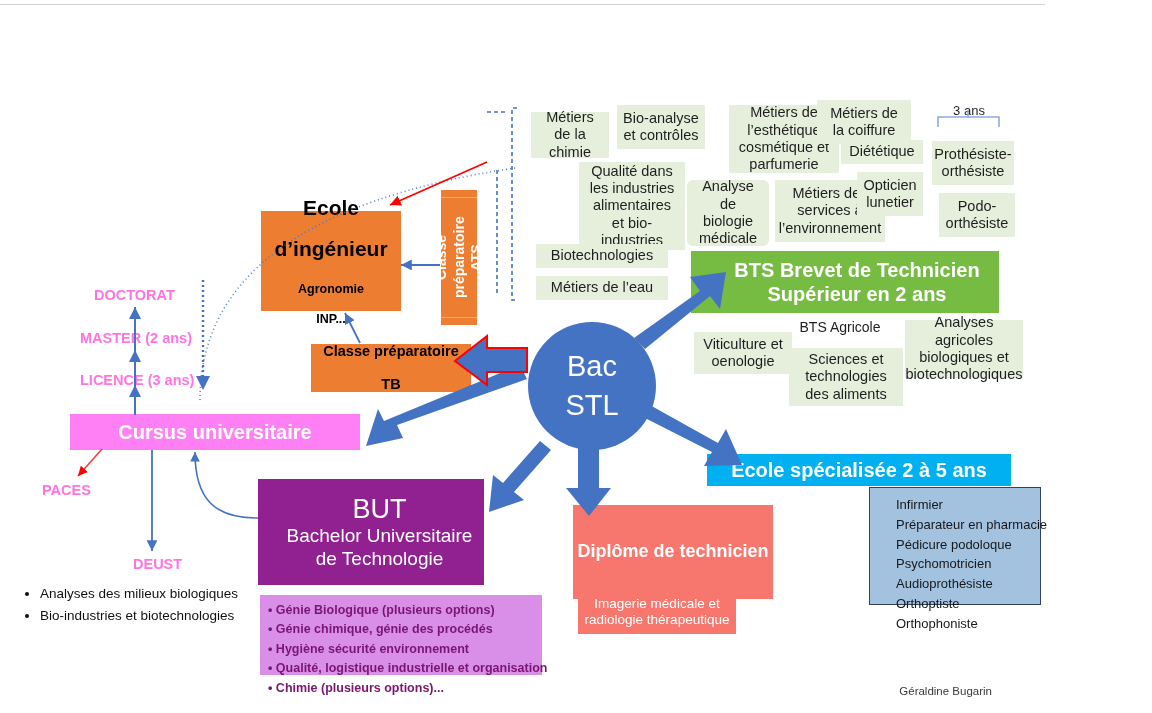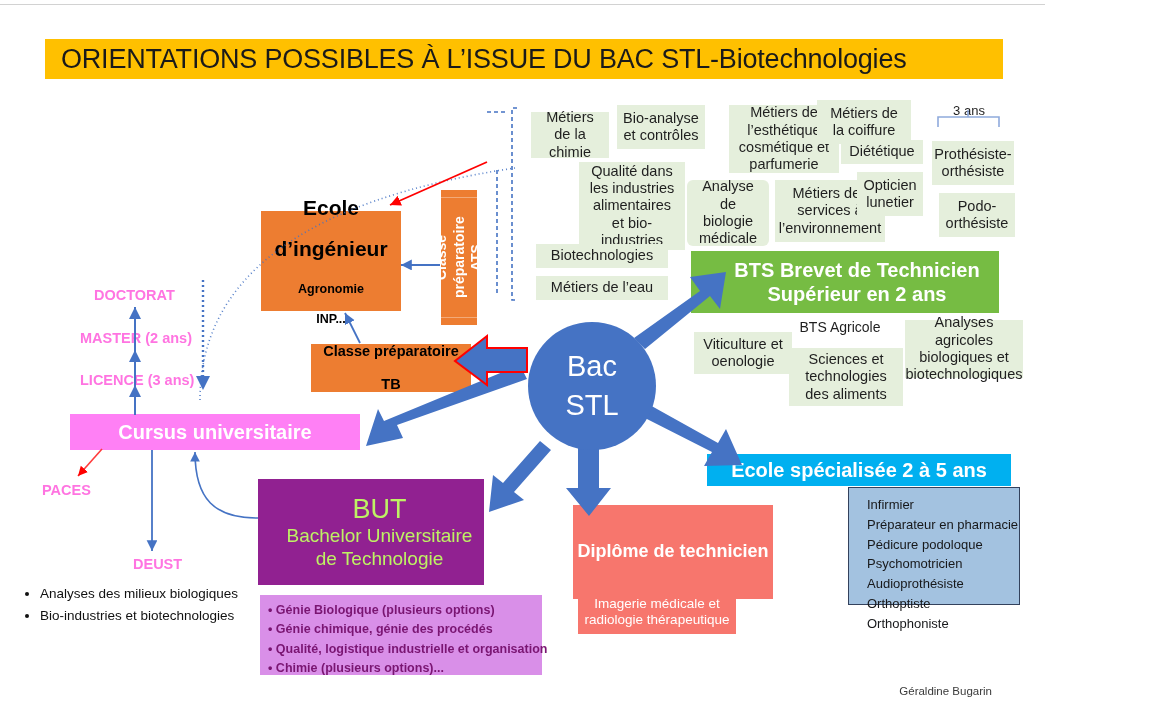--- a/index.html
+++ b/index.html
@@ -25,21 +25,21 @@
     font-size:27px; color:#1a1a1a; letter-spacing:-0.2px; white-space:nowrap;
   }
 
   
   .box{ position:absolute; display:flex; align-items:center; justify-content:center;
         text-align:center; line-height:1.2; }
 
   .gbox{ background:#E5EFDC; color:#1f1f1f; font-size:14.5px; padding:3px 6px; }
 
   .orange{ background:#ED7D31; color:#000000; font-weight:bold;gap:15px; }
-  .purple{ background:#912191; color:#bef264;padding-left:17px; }
+  .purple{ background:#912191; color:#ffffff;padding-left:17px; }
   .salmon{ background:#F7766D; color:#fff; font-weight:bold; }
   .cyan  { background:#00B0F0; color:#fff; font-weight:bold; }
   .green { background:#76BC43; color:#fff; font-weight:bold; }
   .pinkbar{ background:#FF80F5; color:#fff; font-weight:bold; }
   .violet{ background:#D98FE8; color:#7A1572; }
   .bluelist{ background:#A3C2E0; color:#17181a; border:1px solid #33415c; }
 
   
   .vert{
     position:absolute; background:#ED7D31; color:#fff; font-weight:bold;
@@ -65,41 +65,38 @@
   .pinklbl{ position:absolute; color:#FF74E1; font-weight:bold; font-size:14.5px; white-space:nowrap; }
 
   
   .bl-list{ position:absolute; left:22px; top:585px; width:250px;
             font-size:13.5px; color:#111; }
   .bl-list li{ margin:0 0 4px 18px; line-height:1.35; }
 
   .vlist{ position:absolute; font-size:12.5px; line-height:1.55; padding:6px 8px; }
   .vlist div{ white-space:nowrap; }
 
-  .blist{ position:absolute; font-size:13px; line-height:1.52; padding:7px 18px; }
+  .blist{ position:absolute; font-size:13px; line-height:1.52; padding:7px 26px;margin-left:21px; }
   .blist div{ white-space:nowrap; }
 
   .sig{ position:absolute; right:160px; bottom:16px; font-size:11.5px;
         color:#3a3a3a; }
 
   svg.layer{ position:absolute; left:0; top:0; width:1152px; height:713px;
              pointer-events:none; }
   svg.under{ z-index:2; }
   .boxlayer{ z-index:4; }
 </style>
 </head>
 <body>
 
 <div id="stage">
 
   <div class="topline"></div>
 
-  <div class="title-banner">
-    <span>ORIENTATIONS POSSIBLES À L’ISSUE DU BAC STL-Biotechnologies</span>
-  </div>
 
   <svg class="layer under" viewBox="0 0 1152 713">
     <defs>
       <marker id="ah-blue" markerWidth="8" markerHeight="8" refX="6" refY="3" orient="auto">
         <path d="M0,0 L6,3 L0,6 z" fill="#4573C4"></path>
       </marker>
       <marker id="ah-red" markerWidth="9" markerHeight="9" refX="6" refY="3" orient="auto">
         <path d="M0,0 L6,3 L0,6 z" fill="#FF0000"></path>
       </marker>
     </defs>
@@ -245,20 +242,21 @@
     </ul>
 
     <div class="box purple" style="left:258px; top:479px; width:226px; height:106px; flex-direction:column;">
       <span style="font-size:27px;">BUT</span>
       <span style="font-size:19px;">Bachelor Universitaire</span>
       <span style="font-size:19px;">de Technologie</span>
     </div>
     <div class="vlist violet" style="left:260px; top:595px; width:282px; height:80px; font-weight:bold;">
       <div>• <span>Génie Biologique (plusieurs options)</span></div>
       <div>• <span>Génie chimique, génie des procédés</span></div>
+      <div>• <span>Hygiène sécurité environnement</span></div>
       <div>• <span>Qualité, logistique industrielle et organisation</span></div>
       <div>• <span>Chimie (plusieurs options)...</span></div>
     </div>
 
     <div class="box salmon" style="left:573px; top:505px; width:200px; height:94px; flex-direction:column; font-size:18px;gap:42px;">
       <span>DTS</span>
       <span>Diplôme de technicien</span>
       <span>Supérieur En 3 ans</span>
     </div>
     <div class="box salmon" style="left:578px; top:590px; width:158px; height:44px; flex-direction:column;

